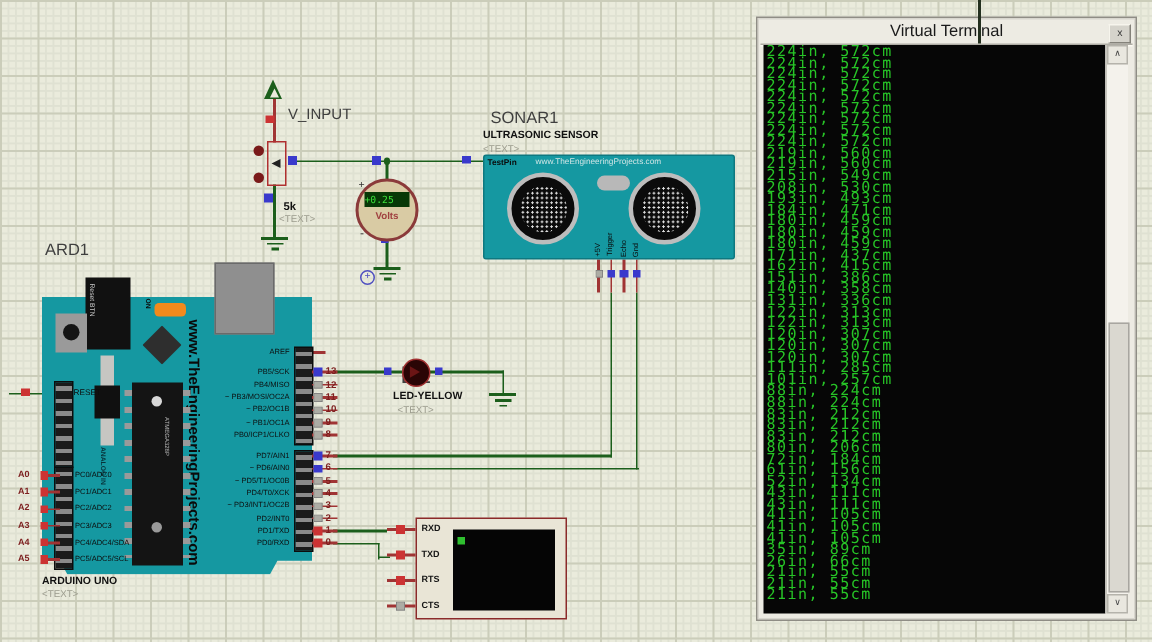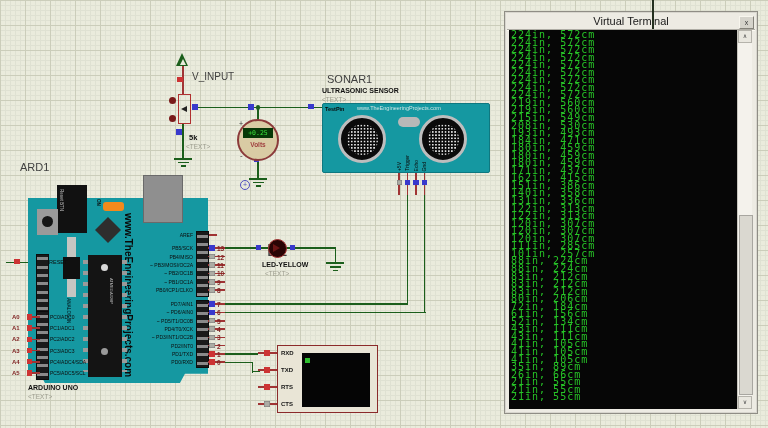--- a/index.html
+++ b/index.html
@@ -52,21 +52,21 @@
   #vtwin{position:absolute;left:504px;top:11px;width:254px;height:403px;background:#EDEBE3;border:1px solid #8F8D85;box-shadow:0 0 0 1px #D8D6CE inset;z-index:50;box-sizing:border-box}
   #vtwin .ttl{position:absolute;left:0;top:3px;width:100%;text-align:center;font-size:11px;color:#1A1A1A}
   #vtwin .groove{position:absolute;left:2px;top:17px;width:248px;height:0;border-top:1px solid #AEACA4;border-bottom:1px solid #FDFBF3}
   #vtclose{position:absolute;left:234px;top:4px;width:15px;height:13px;background:#D5D3CB;border-top:1px solid #F7F5ED;border-left:1px solid #F7F5ED;border-right:1px solid #84827A;border-bottom:1px solid #84827A;font-size:7px;line-height:11px;text-align:center;color:#3A3A3A;box-sizing:border-box}
   #vtscreen{position:absolute;left:509px;top:30px;width:228px;height:379px;background:#060606;z-index:51;overflow:hidden}
   #tlines{position:absolute;left:2px;top:1px}
   #tlines div{height:7.55px;line-height:7.6px;font-family:"DejaVu Sans Mono",monospace;font-weight:normal;font-size:10px;letter-spacing:1px;color:var(--terminal_text,#27C427);white-space:pre}
   #sbar{position:absolute;left:737px;top:30px;width:15px;height:379px;background:#F4F2EC;border-left:1px solid #C8C6BE;z-index:52;box-sizing:border-box}
   .sbtn{position:absolute;left:0;width:14px;height:13px;background:#E9E7DF;border:1px solid #B5B3AB;box-sizing:border-box;font-size:6px;line-height:11px;text-align:center;color:#444}
   #sthumb{position:absolute;left:1px;top:185px;width:12px;height:178px;background:#DAD8D0;border:1px solid #A8A6A0}
-  .meter-disp{position:absolute;background:#073807;color:#3BE03B;font-family:"DejaVu Sans Mono",monospace;font-size:6.5px;text-align:center}
+  .meter-disp{position:absolute;background:#073807;color:#3BE03B;font-family:"DejaVu Sans Mono",monospace;font-size:6.5px;text-align:left}
 </style>
 </head>
 <body>
 
 <div id="screen">
 
   <div class="w" style="left:182px;top:123px;width:1.6px;height:35px"></div>
   <div class="w" style="left:192px;top:106.5px;width:130px;height:1.6px"></div>
   <div class="w" style="left:257px;top:107px;width:1.6px;height:13px"></div>
   <div class="w" style="left:257px;top:160px;width:1.6px;height:18px"></div>
@@ -167,21 +167,21 @@
         <span>Gnd</span>
       </div>
     </div>
 
   <div class="reflabel" style="left:267px;top:242px;font-size:16px">D1</div>
   <div style="position:absolute;left:267.5px;top:238.7px;width:19px;height:19px;border-radius:50%;background:#2A0505;border:1.5px solid #A03030;box-sizing:border-box"></div>
   <div style="position:absolute;left:273px;top:244px;width:7px;height:8px;background:#6B1515;clip-path:polygon(0 0,100% 50%,0 100%)"></div>
   <div class="partlabel" style="left:262px;top:261px">LED-YELLOW</div>
   <div class="ph" style="left:265px;top:270px">&lt;TEXT&gt;</div>
 
-  <div class="reflabel" style="left:20px;top:161px">ARD1</div>
+  <div class="reflabel" style="left:30px;top:161px">ARD1</div>
   <div style="position:absolute;left:28px;top:198px;width:180px;height:185px;background:var(--board,#1598A1);clip-path:polygon(0 0,100% 0,100% 95%,87.2% 95%,84.4% 100%,9.4% 100%,6.7% 95%,0 95%)"></div>
   <div style="position:absolute;left:57px;top:185px;width:30px;height:48px;background:#111"></div>
   <div class="vtext" style="position:absolute;left:59px;top:189px;font-size:4.5px;color:#C8C8C8">Reset BTN</div>
   <div style="position:absolute;left:37px;top:209px;width:21px;height:26px;background:#9A9A9A"></div>
   <div style="position:absolute;left:42px;top:216px;width:11px;height:11px;border-radius:50%;background:#151515"></div>
   <div style="position:absolute;left:143px;top:175px;width:40px;height:48px;background:#8F8F8F;border:1px solid #6A6A6A;box-sizing:border-box"></div>
   <div style="position:absolute;left:103px;top:202px;width:21px;height:8.5px;border-radius:3px;background:var(--led_on,#F28A1C)"></div>
   <div class="vtext" style="position:absolute;left:96px;top:199px;font-size:4.5px;font-weight:bold;color:#0A0A0A">ON</div>
   <div style="position:absolute;left:95px;top:217px;width:26px;height:26px;background:#2E2E2E;clip-path:polygon(50% 0,100% 50%,50% 100%,0 50%)"></div>
   <div class="vtext" style="position:absolute;left:123px;top:213px;height:168px;font-size:10px;font-weight:bold;color:#0A0A0A">www.TheEngineeringProjects.com</div>

